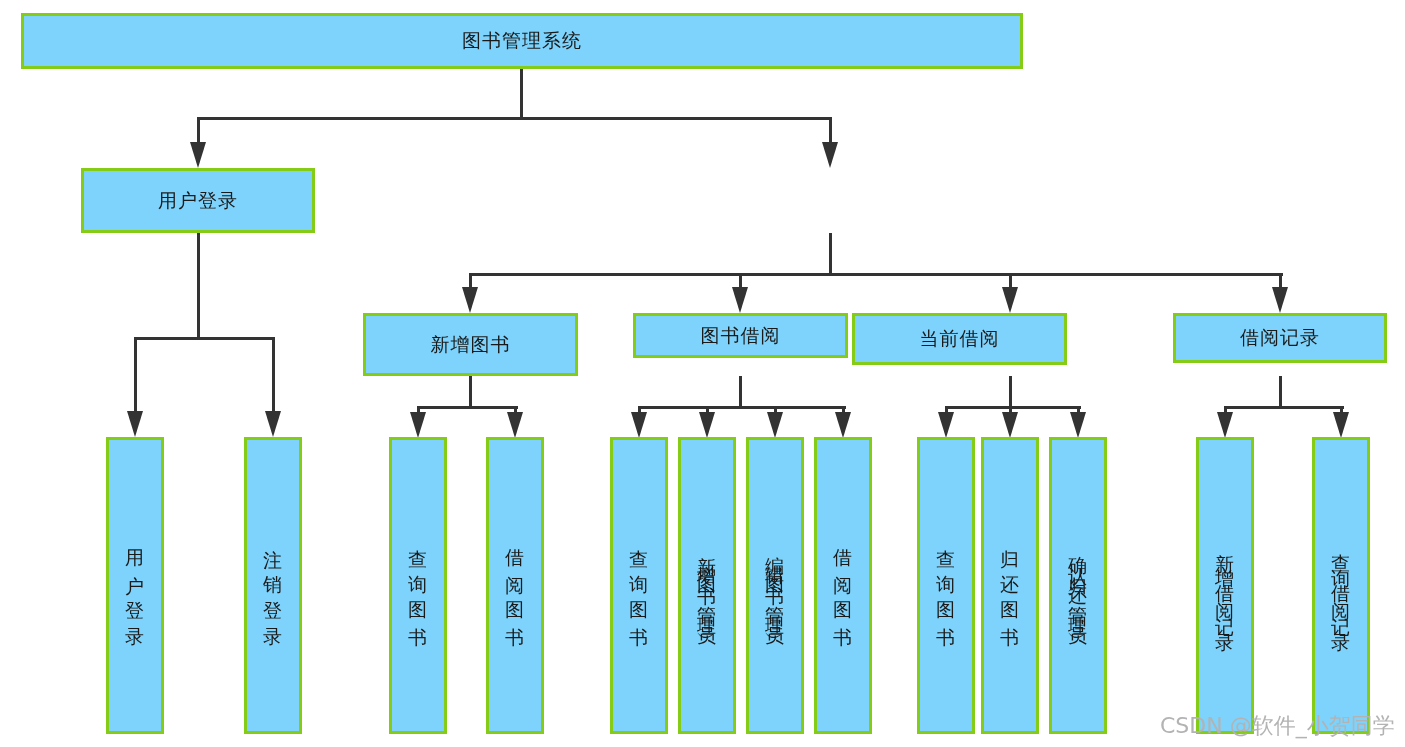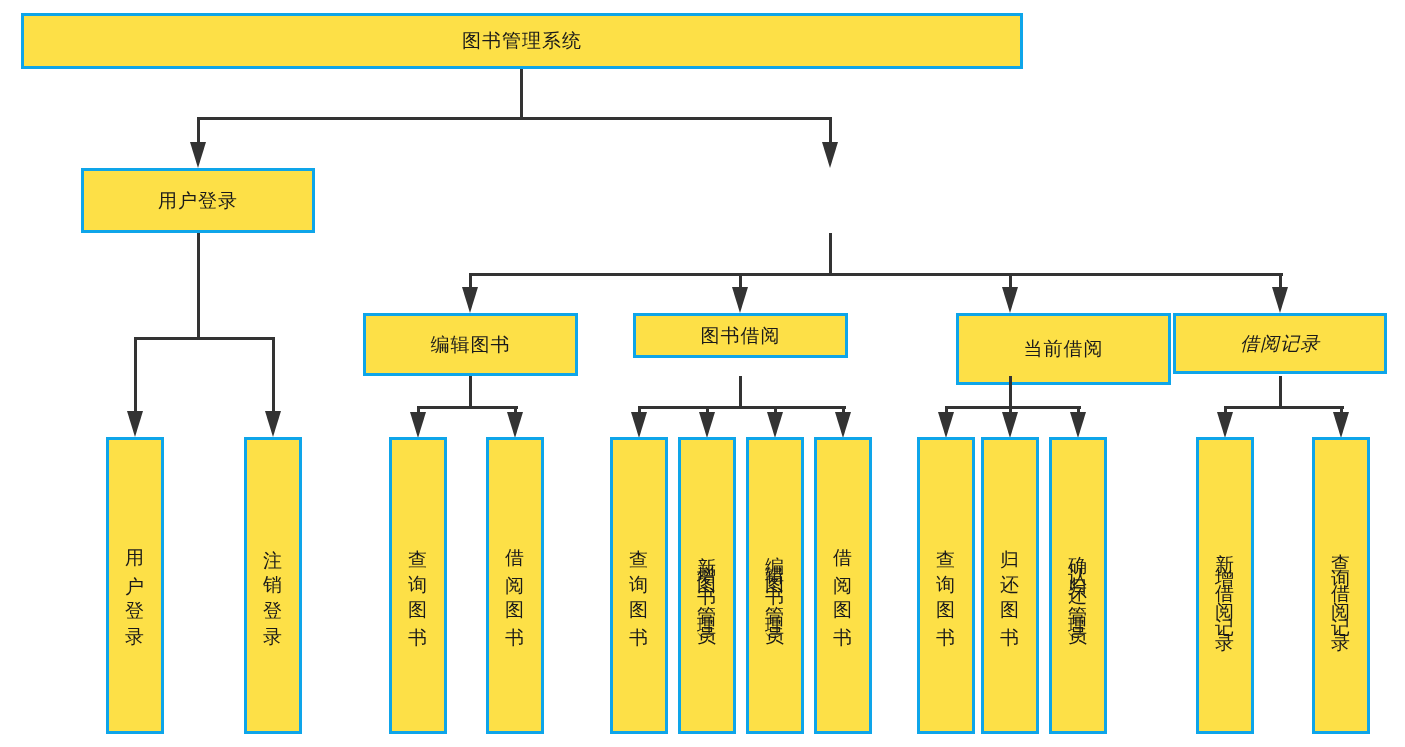--- a/index.html
+++ b/index.html
@@ -1,21 +1,21 @@
 <!DOCTYPE html>
 <html><head>
 <meta charset="utf-8">
 <style>
   html,body{margin:0;padding:0;background:#ffffff;}
   .canvas{
     position:relative;width:1405px;height:747px;background:#ffffff;
     font-family:"DejaVu Sans","Liberation Sans",sans-serif;overflow:hidden;
   }
   .box{
-    position:absolute;box-sizing:border-box;border:3px solid #0ea5e9;background:#fde047;
+    position:absolute;box-sizing:border-box;border:3px solid #84cc16;background:#7dd3fc;
     display:flex;align-items:center;justify-content:center;
     font-size:19px;letter-spacing:1px;color:#1a1a1a;white-space:nowrap;
   }
   .leaf{
     writing-mode:vertical-rl;text-orientation:mixed;
     white-space:normal;line-height:1;
   }
   .ls4{letter-spacing:26px;}
   .ls6{letter-spacing:16px;}
   .ls9{letter-spacing:10px;}
@@ -58,24 +58,24 @@
   <div class="hline" style="left:469px;top:273px;width:814px;"></div>
   <div class="vline" style="left:469px;top:273px;height:20px;"></div>
   <div class="arrow" style="left:462px;top:287px;"></div>
   <div class="vline" style="left:739px;top:273px;height:20px;"></div>
   <div class="arrow" style="left:732px;top:287px;"></div>
   <div class="vline" style="left:1009px;top:273px;height:20px;"></div>
   <div class="arrow" style="left:1002px;top:287px;"></div>
   <div class="vline" style="left:1279px;top:273px;height:20px;"></div>
   <div class="arrow" style="left:1272px;top:287px;"></div>
 
-  <div class="box" style="left:363px;top:313px;width:215px;height:63px;">编辑图书</div>
+  <div class="box" style="left:363px;top:313px;width:215px;height:63px;">新增图书</div>
   <div class="box" style="left:633px;top:313px;width:215px;height:45px;">图书借阅</div>
-  <div class="box" style="left:956px;top:313px;width:215px;height:72px;">当前借阅</div>
-  <div class="box" style="left:1173px;top:313px;width:214px;height:61px;font-style:italic;">借阅记录</div>
+  <div class="box" style="left:852px;top:313px;width:215px;height:52px;">当前借阅</div>
+  <div class="box" style="left:1173px;top:313px;width:214px;height:50px;">借阅记录</div>
 
   <div class="vline" style="left:469px;top:376px;height:33px;"></div>
   <div class="hline" style="left:417px;top:406px;width:101px;"></div>
   <div class="vline" style="left:417px;top:406px;height:9px;"></div>
   <div class="arrow" style="left:410px;top:412px;"></div>
   <div class="vline" style="left:514px;top:406px;height:9px;"></div>
   <div class="arrow" style="left:507px;top:412px;"></div>
 
   <div class="vline" style="left:739px;top:376px;height:33px;"></div>
   <div class="hline" style="left:638px;top:406px;width:208px;"></div>
@@ -115,14 +115,15 @@
   <div class="box leaf ls9" style="left:746px;top:437px;width:58px;height:297px;">编辑图书（管理员）</div>
   <div class="box leaf ls4" style="left:814px;top:437px;width:58px;height:297px;">借阅图书</div>
 
   <div class="box leaf ls4" style="left:917px;top:437px;width:58px;height:297px;">查询图书</div>
   <div class="box leaf ls4" style="left:981px;top:437px;width:58px;height:297px;">归还图书</div>
   <div class="box leaf ls9" style="left:1049px;top:437px;width:58px;height:297px;">确认归还（管理员）</div>
 
   <div class="box leaf ls6" style="left:1196px;top:437px;width:58px;height:297px;">新增借阅记录</div>
   <div class="box leaf ls6" style="left:1312px;top:437px;width:58px;height:297px;">查询借阅记录</div>
 
+  <div class="watermark">CSDN @软件_小贺同学</div>
 
 </div>
 
 </body></html>

